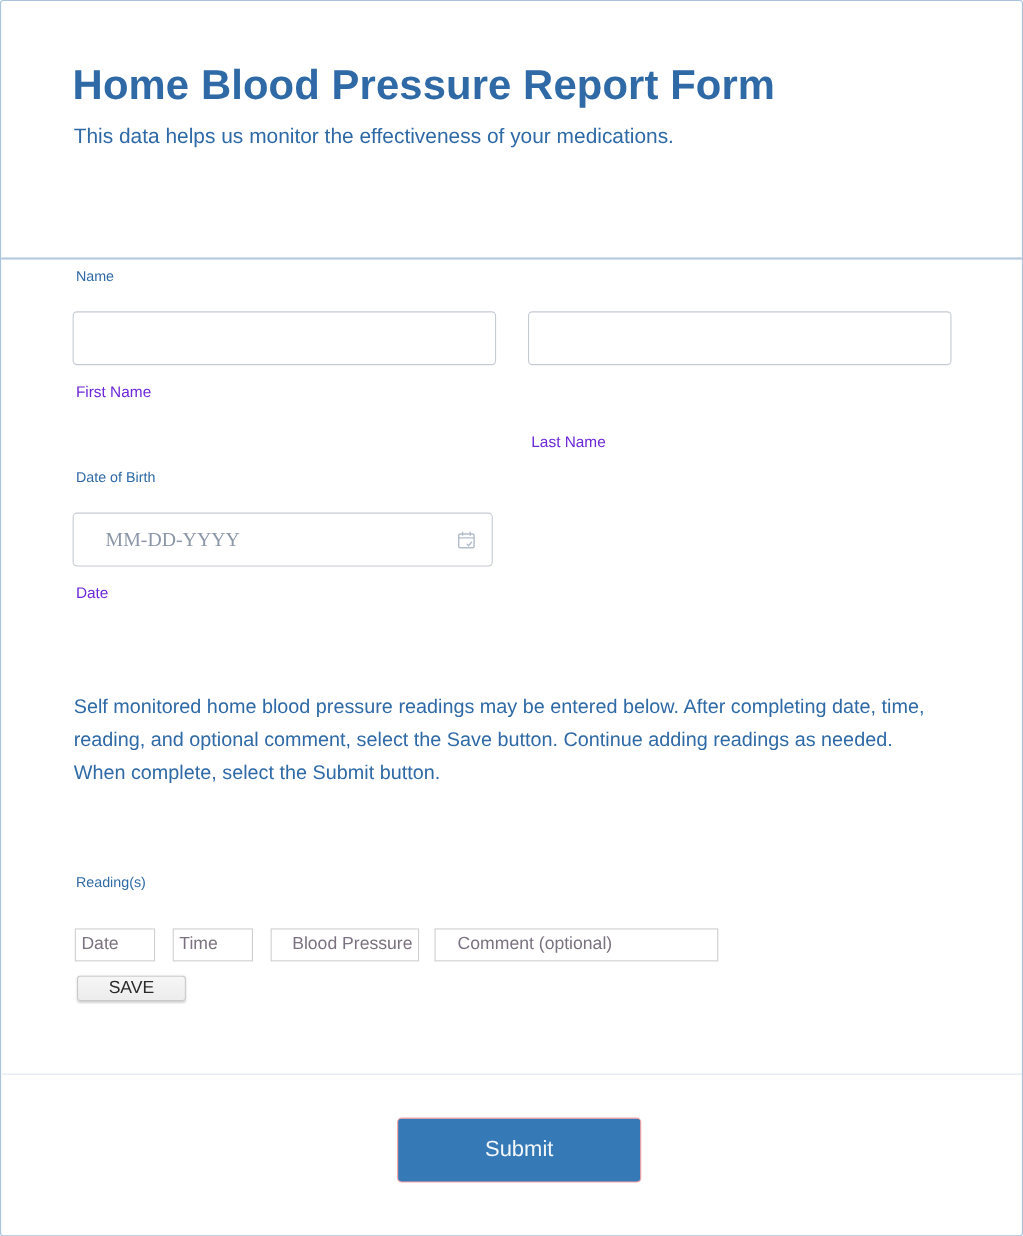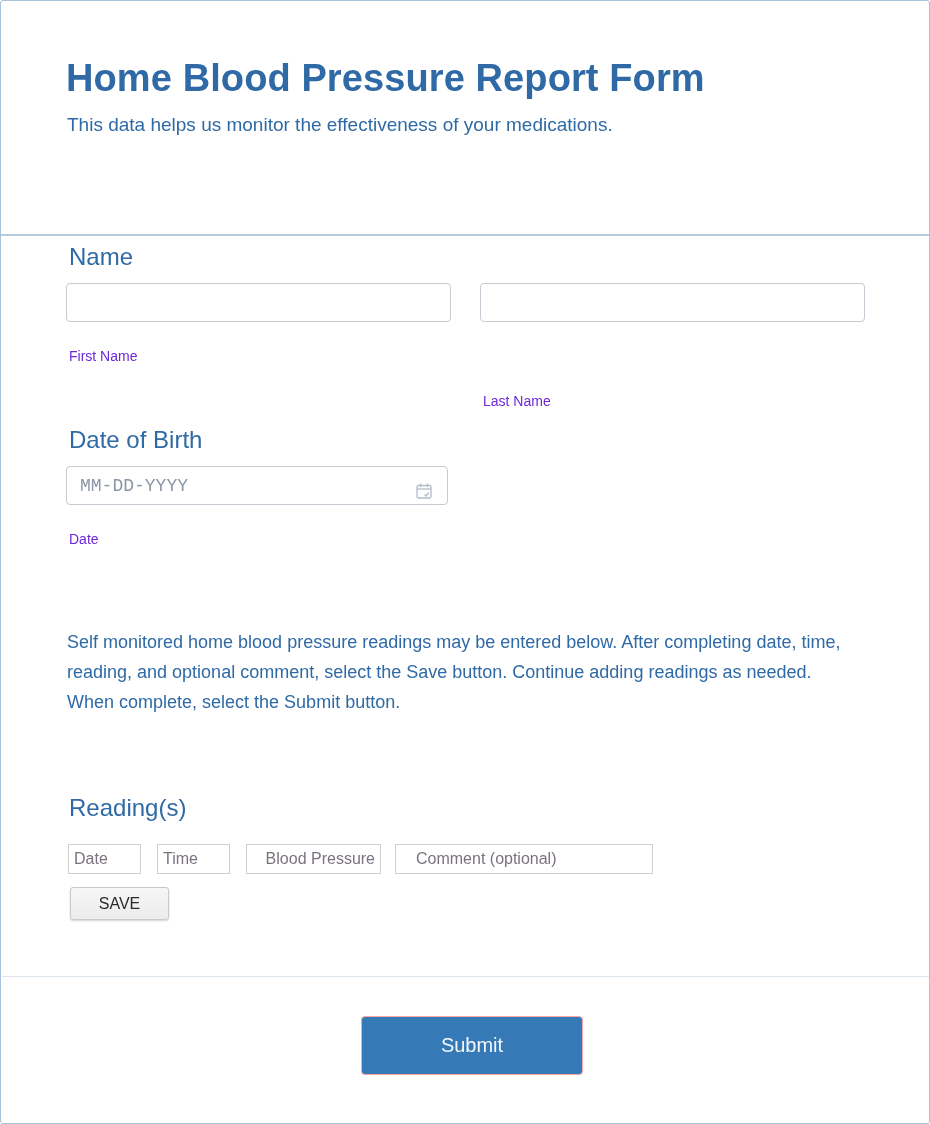--- a/index.html
+++ b/index.html
@@ -15,46 +15,46 @@
     }
     .title {
       position: absolute; left: 65px; top: 56px;
       font-size: 38px; font-weight: bold; color: #2f6aa6; letter-spacing: 0.1px;
     }
     .subtitle {
       position: absolute; left: 66px; top: 113px;
       font-size: 19px; color: #2f6aa6;
     }
     .label-heading {
-      position: absolute; font-size: 24px; color: #2f6aa6; font-weight: normal;
+      position: absolute; font-size: 13px; color: #2f6aa6; font-weight: normal;
     }
     .text-input {
-      position: absolute; height: 39px; border: 1px solid #c5cad3; border-radius: 4px;
-      background: #fff; font-family: Liberation Mono, monospace; font-size: 18px; color: #333;
-      padding: 0 13px;
+      position: absolute; height: 49px; border: 1px solid #c5cad3; border-radius: 4px;
+      background: #fff; font-family: Liberation Serif, serif; font-size: 18px; color: #333;
+      padding: 0 29px;
     }
     .text-input::placeholder { color: #8b97a8; }
     .sublabel {
       position: absolute; font-size: 14px; color: #6d28d9;
     }
     .cal-icon {
       position: absolute; left: 414px; top: 481px; width: 18px; height: 18px;
     }
     .instructions {
       position: absolute; left: 66px; top: 626px; width: 780px;
       font-size: 18px; line-height: 30px; color: #2f6aa6;
     }
     .reading-input {
       position: absolute; top: 843px; height: 30px; border: 1px solid #cfcfcf;
       background: #fff; font-family: "Liberation Sans", sans-serif; font-size: 16px;
       color: #333; padding: 0 5px; border-radius: 0;
     }
     .reading-input::placeholder { color: #7b7280; }
     .save-btn {
-      position: absolute; left: 69px; top: 886px; width: 99px; height: 33px;
+      position: absolute; left: 69px; top: 886px; width: 99px; height: 23px;
       background: linear-gradient(#f6f6f6, #ececec); border: 1px solid #c9c9c9; border-radius: 3px;
       box-shadow: 0 1px 2px rgba(0,0,0,0.18);
       font-family: "Liberation Sans", sans-serif; font-size: 16px; color: #2a2a2a; cursor: pointer;
     }
     .footer-divider {
       position: absolute; left: 1px; top: 975px; width: 927px; height: 1px; background: #dde6ef;
     }
     .submit-btn {
       position: absolute; left: 360px; top: 1015px; width: 222px; height: 59px;
       background: #3579b6; border: 1px solid #fca5a5; border-radius: 4px;

